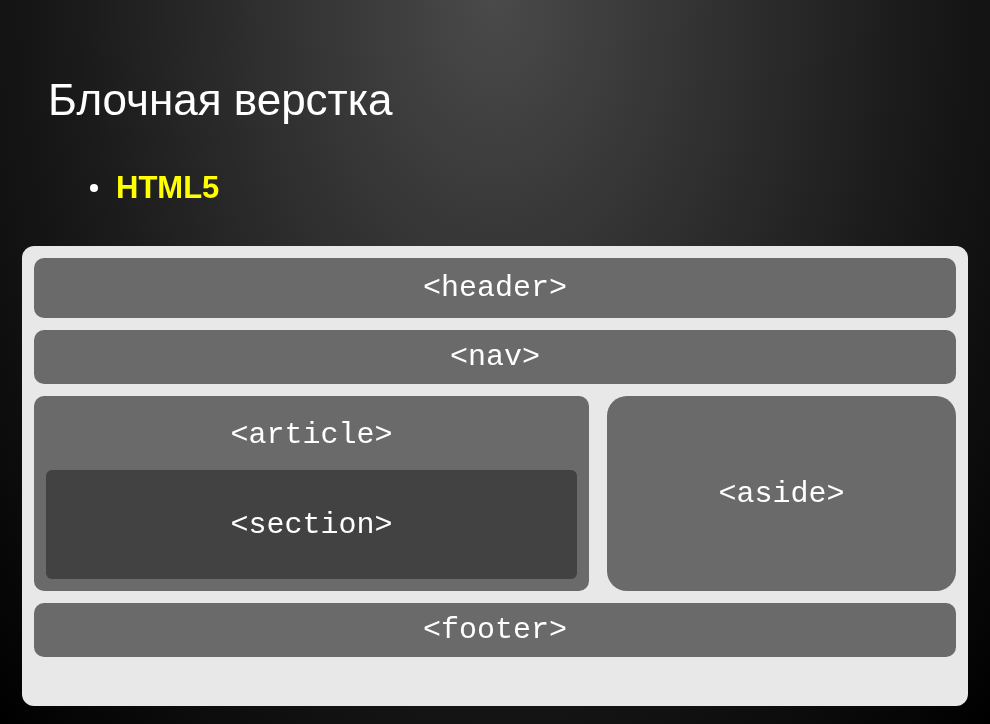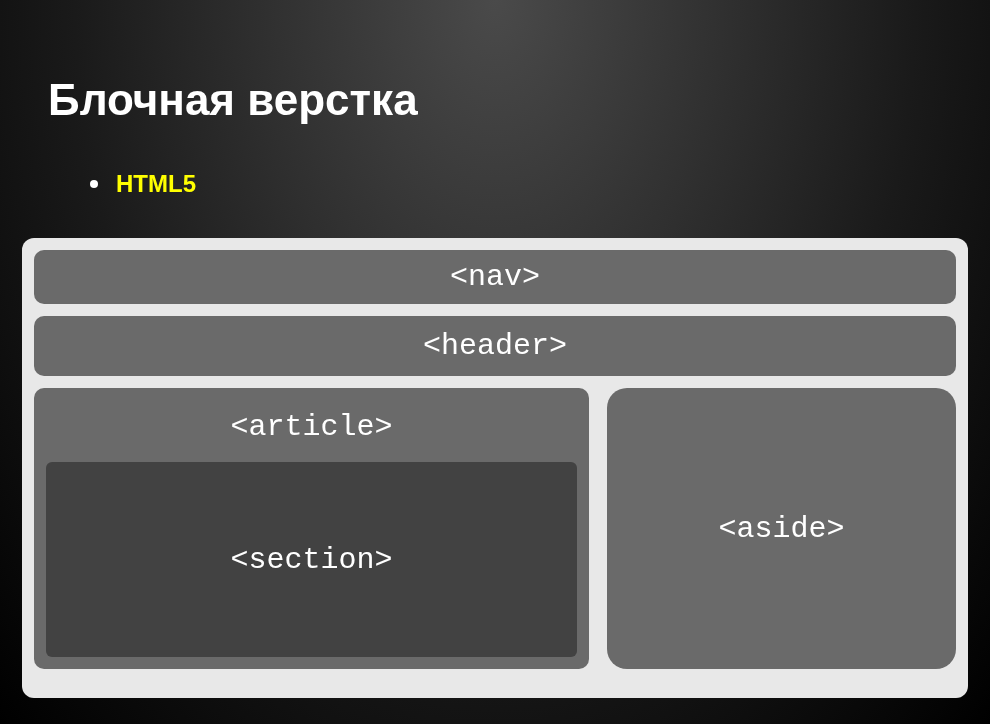--- a/index.html
+++ b/index.html
@@ -12,21 +12,21 @@
       width: 990px;
       height: 724px;
       background: radial-gradient(ellipse at center top, #4a4a4a 0%, #1a1a1a 60%, #000000 100%);
       font-family: Arial, sans-serif;
       overflow: hidden;
     }
     
     .slide-title {
       color: #ffffff;
       font-size: 44px;
-      font-weight: bold;
+      font-weight: normal;
       padding: 75px 0 0 48px;
     }
     
     .bullet-list {
       padding: 45px 0 0 90px;
     }
     
     .bullet-item {
       display: flex;
       align-items: center;
@@ -35,21 +35,21 @@
     
     .bullet-dot {
       width: 8px;
       height: 8px;
       background: #ffffff;
       border-radius: 50%;
     }
     
     .bullet-text {
       color: #ffff00;
-      font-size: 24px;
+      font-size: 31px;
       font-weight: bold;
     }
     
     .layout-diagram {
       margin: 40px 22px 0 22px;
       background: #e8e8e8;
       border-radius: 12px;
       padding: 12px;
       height: 460px;
     }
@@ -72,21 +72,21 @@
     
     .nav-block {
       height: 54px;
       margin-bottom: 12px;
     }
     
     .middle-row {
       display: flex;
       gap: 18px;
       margin-bottom: 12px;
-      height: 281px;
+      height: 195px;
     }
     
     .article-block {
       background: #6a6a6a;
       border-radius: 10px;
       flex: 0 0 555px;
       padding: 12px 12px;
       display: flex;
       flex-direction: column;
     }
@@ -133,22 +133,23 @@
 <h1 class="slide-title">Блочная верстка</h1>
 
 <div class="bullet-list">
   <div class="bullet-item">
     <div class="bullet-dot"></div>
     <span class="bullet-text">HTML5</span>
   </div>
 </div>
 
 <div class="layout-diagram">
+  <div class="diagram-row header-block">&lt;header&gt;</div>
   <div class="diagram-row nav-block">&lt;nav&gt;</div>
-  <div class="diagram-row header-block">&lt;header&gt;</div>
   <div class="middle-row">
     <div class="article-block">
       <div class="article-label">&lt;article&gt;</div>
       <div class="section-block">&lt;section&gt;</div>
     </div>
     <div class="aside-block">&lt;aside&gt;</div>
   </div>
+  <div class="diagram-row footer-block">&lt;footer&gt;</div>
 </div>
 
 </body></html>

